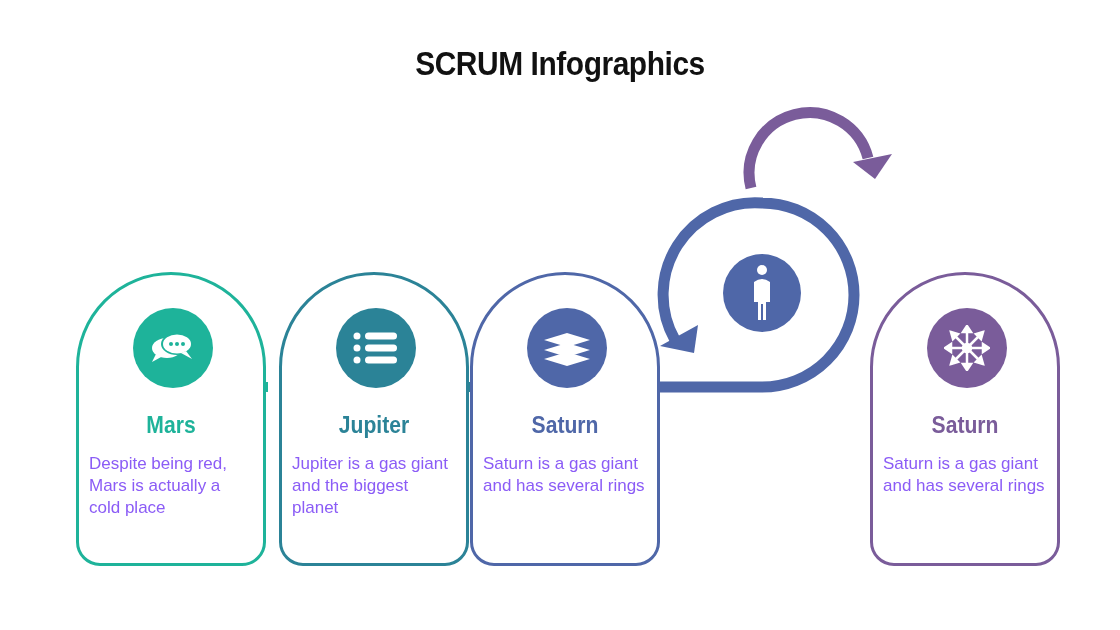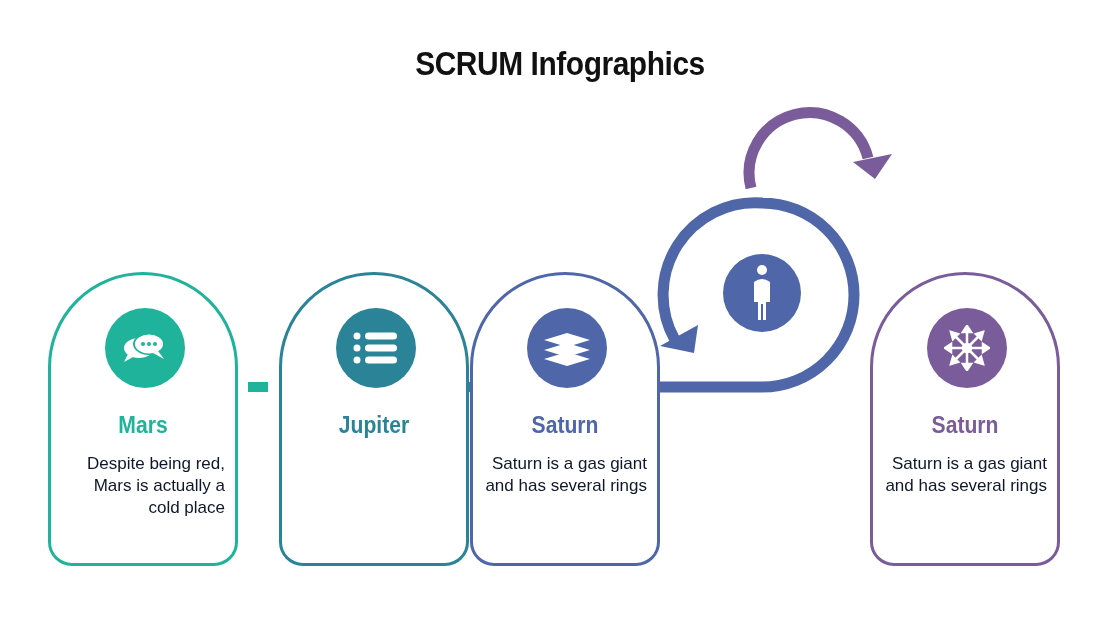--- a/index.html
+++ b/index.html
@@ -2,21 +2,21 @@
 <html><head>
 <meta charset="utf-8">
 <style>
   html,body{margin:0;padding:0;background:#ffffff;}
   body{width:1120px;height:630px;position:relative;overflow:hidden;font-family:"Liberation Sans",sans-serif;}
   .title{position:absolute;left:0;top:44px;width:1120px;text-align:center;font-size:34px;font-weight:bold;color:#111;letter-spacing:-0.5px;font-family:"Liberation Sans",sans-serif;transform:scaleX(0.88);}
   svg.art{position:absolute;left:0;top:0;}
   .card{position:absolute;top:272px;width:190px;height:294px;box-sizing:border-box;border:3px solid;border-radius:95px 95px 24px 24px;background:#fff;}
   .icon-circle{position:absolute;left:54px;top:33px;width:80px;height:80px;border-radius:50%;display:flex;align-items:center;justify-content:center;}
   .card-title{position:absolute;left:0;top:136px;width:100%;text-align:center;font-size:24px;font-weight:bold;transform:scaleX(0.88);}
-  .card-desc{position:absolute;left:10px;top:178px;width:164px;text-align:right;font-size:17px;line-height:22px;color:#0f172a;}
+  .card-desc{position:absolute;left:10px;top:178px;width:164px;text-align:left;font-size:17px;line-height:22px;color:#8b5cf6;}
 </style>
 </head>
 <body>
 
 <div class="title">SCRUM Infographics</div>
 
 <svg class="art" width="1120" height="630">
 
   <rect x="248" y="382" width="20" height="10" fill="#1eb39a"></rect>
 
@@ -29,21 +29,21 @@
   <circle cx="762" cy="293" r="39" fill="#4f67a8"></circle>
   <g fill="#ffffff">
     <circle cx="762" cy="270" r="5"></circle>
     <path d="M754 282 Q762 276 770 282 L770 302 L766 302 L766 320 L763 320 L763 304 L761 304 L761 320 L758 320 L758 302 L754 302 Z"></path>
   </g>
 
   <path d="M751 188 A50 50 0 0 1 868 158" fill="none" stroke="#7a5c9a" stroke-width="11"></path>
   <polygon points="853,162 892,154 875,179" fill="#7a5c9a"></polygon>
 </svg>
 
-<div class="card" style="left:48px;border-color:#1eb39a;">
+<div class="card" style="left:76px;border-color:#1eb39a;">
   <div class="icon-circle" style="background:#1eb39a;">
     <svg width="50" height="40" viewBox="0 0 50 40">
       <ellipse cx="19" cy="20" rx="15" ry="10" fill="#fff"></ellipse>
       <path d="M8 26 L4 34 L15 28 Z" fill="#fff"></path>
       <ellipse cx="29" cy="16" rx="16" ry="11" fill="#1eb39a"></ellipse>
       <ellipse cx="29" cy="16" rx="14" ry="9.5" fill="#fff"></ellipse>
       <path d="M38 23 L44 31 L33 25 Z" fill="#fff"></path>
       <circle cx="23" cy="16" r="2" fill="#1eb39a"></circle>
       <circle cx="29" cy="16" r="2" fill="#1eb39a"></circle>
       <circle cx="35" cy="16" r="2" fill="#1eb39a"></circle>
@@ -58,20 +58,21 @@
     <svg width="46" height="34" viewBox="0 0 46 34">
       <circle cx="4" cy="5" r="3.5" fill="#fff"></circle>
       <circle cx="4" cy="17" r="3.5" fill="#fff"></circle>
       <circle cx="4" cy="29" r="3.5" fill="#fff"></circle>
       <rect x="12" y="1.5" width="32" height="7" rx="3.5" fill="#fff"></rect>
       <rect x="12" y="13.5" width="32" height="7" rx="3.5" fill="#fff"></rect>
       <rect x="12" y="25.5" width="32" height="7" rx="3.5" fill="#fff"></rect>
     </svg>
   </div>
   <div class="card-title" style="color:#2b8397;">Jupiter</div>
+  <div class="card-desc">Jupiter is a gas giant and the biggest planet</div>
 </div>
 
 <div class="card" style="left:470px;border-color:#4f67a8;">
   <div class="icon-circle" style="background:#4f67a8;">
     <svg width="50" height="40" viewBox="0 0 50 40">
       <polygon points="25,24 48,31 25,38 2,31" fill="#fff"></polygon>
       <polygon points="25,14 48,21 25,28 2,21" fill="#4f67a8"></polygon>
       <polygon points="25,15 48,22 25,29 2,22" fill="#fff"></polygon>
       <polygon points="25,4 48,11 25,18 2,11" fill="#4f67a8"></polygon>
       <polygon points="25,4 48,11 25,18 2,11" fill="#fff" transform="translate(0,1)"></polygon>

